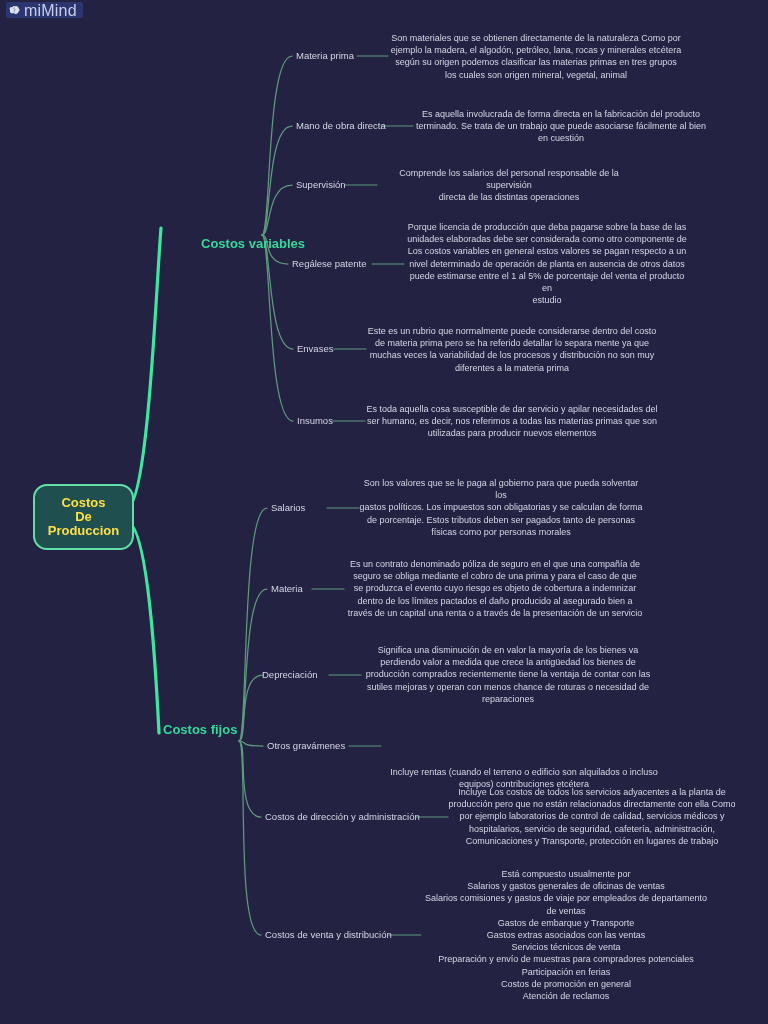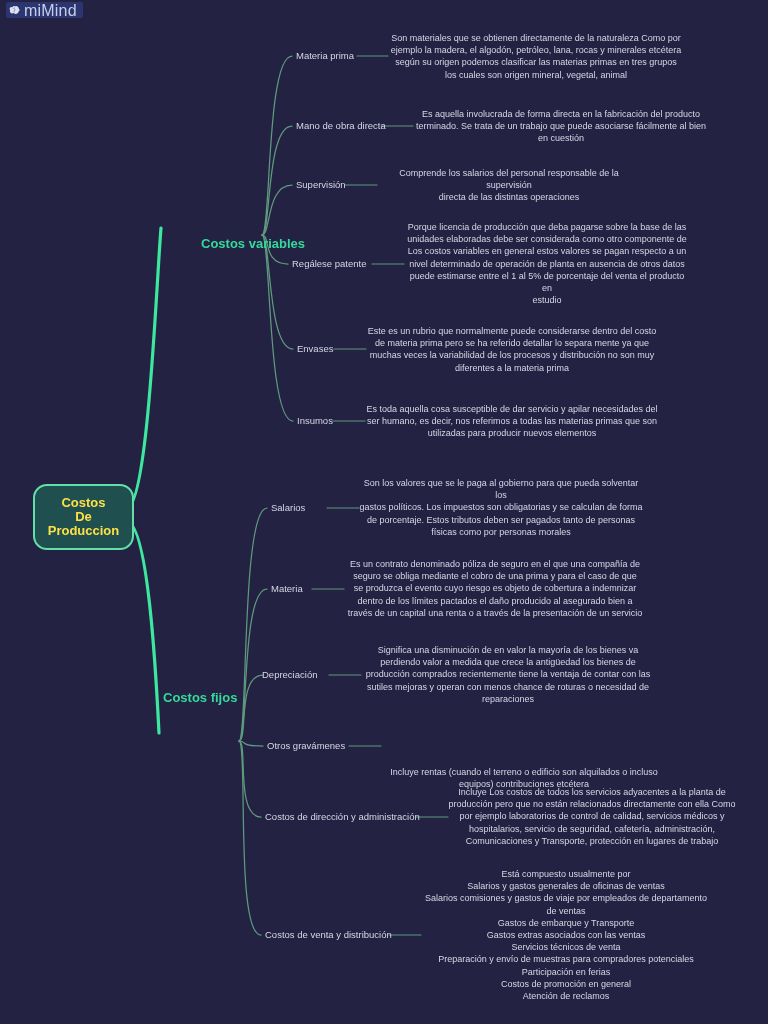--- a/index.html
+++ b/index.html
@@ -157,21 +157,21 @@
       <path d="M 389 935 L 421 935" stroke="#5f9a7e" stroke-width="1.1" fill="none" stroke-linecap="round"></path>
     </svg>
 
   <div id="root-node" style="left: 33px; top: 484px; width: 97px; height: 62px;">
     <span class="root-text">Costos
 De
 Produccion</span>
   </div>
 
   <div class="branch-label" id="branch-0" style="left: 165px; top: 236px; margin-left: 36px;">Costos variables</div>
-  <div class="branch-label" id="branch-1" style="left: 163px; top: 690px;">Costos fijos</div>
+  <div class="branch-label" id="branch-1" style="left: 163px; top: 722px;">Costos fijos</div>
 
   <div id="subnodes">
       <div class="subnode">
         <div class="sub-label" style="left: 296px; top: 56px;">Materia prima</div>
         <div class="sub-desc" style="left: 388px; top: 56px; width: 296px;">Son materiales que se obtienen directamente de la naturaleza Como por
 ejemplo la madera, el algodón, petróleo, lana, rocas y minerales etcétera
 según su origen podemos clasificar las materias primas en tres grupos
 los cuales son origen mineral, vegetal, animal</div>
       </div>
       <div class="subnode">

